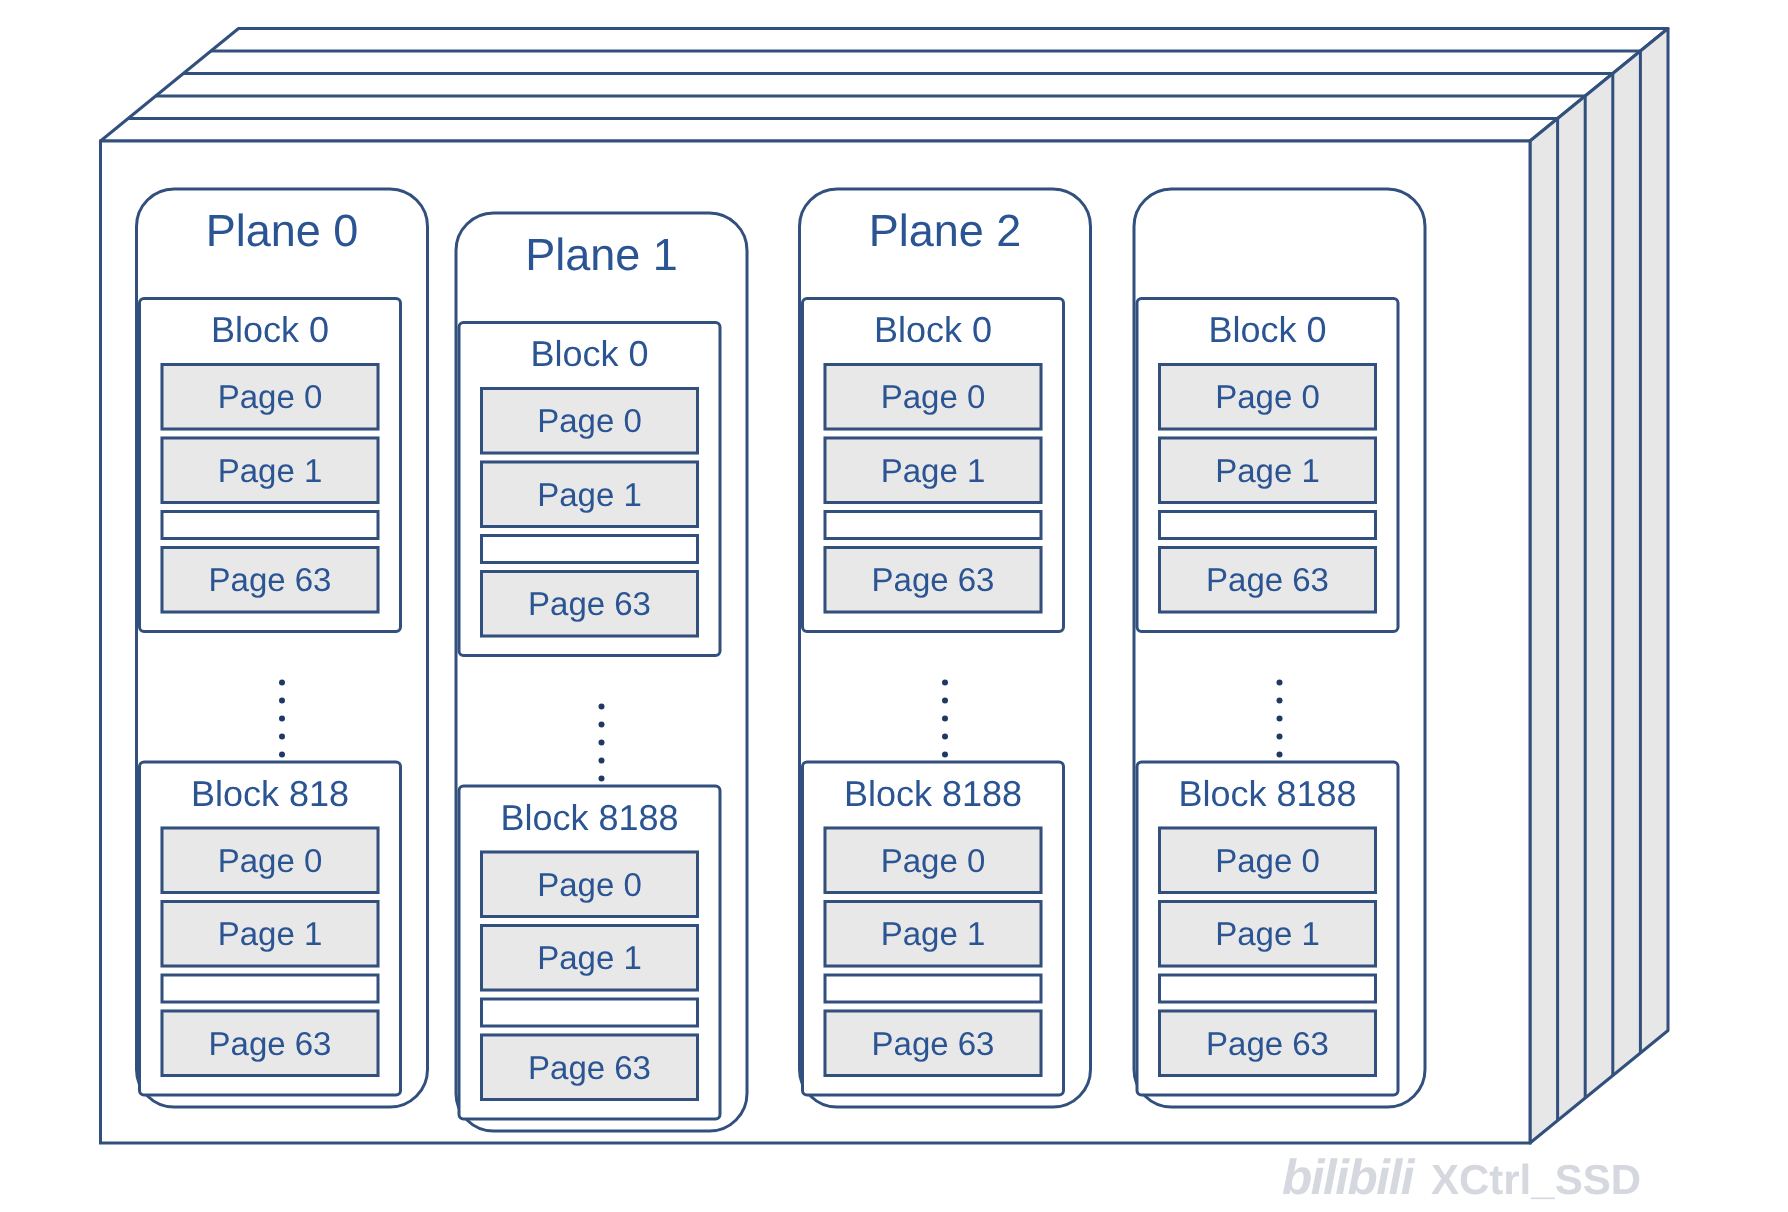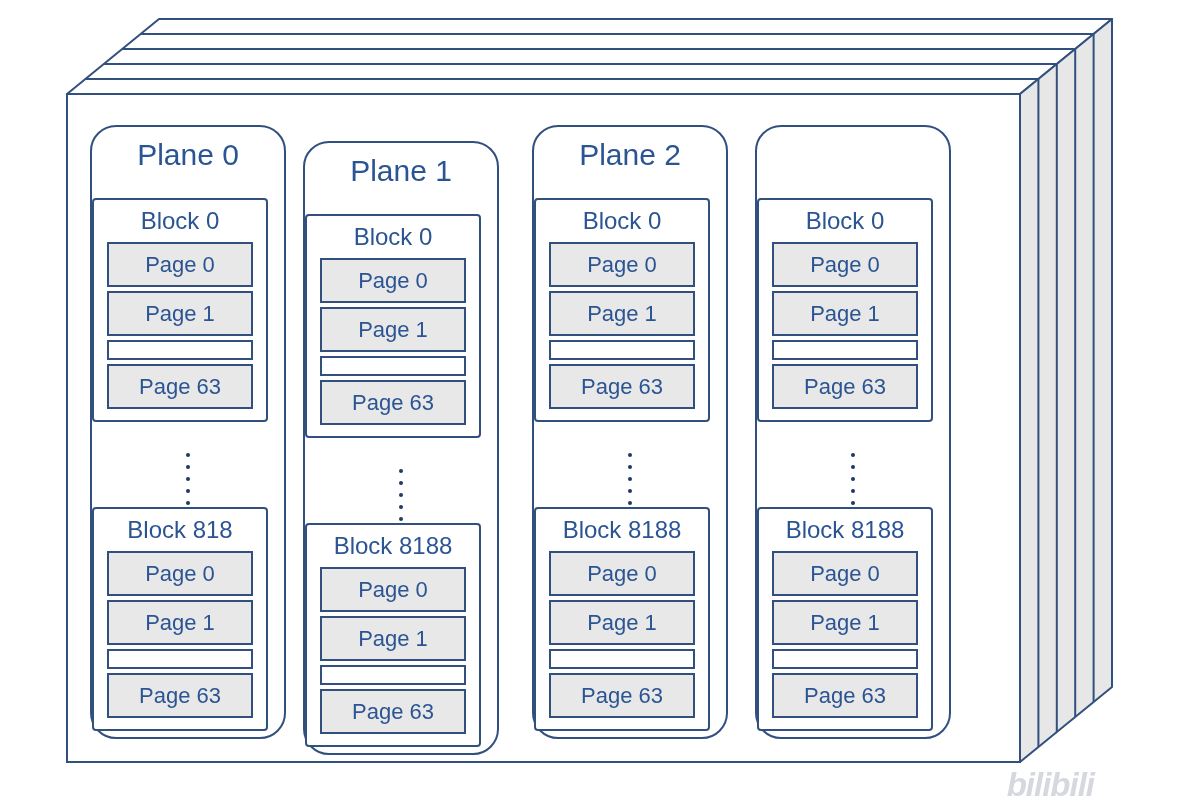--- a/index.html
+++ b/index.html
@@ -181,14 +181,15 @@
             <div class="page-row">Page 1</div>
             <div class="page-row blank"></div>
             <div class="page-row">Page 63</div>
           </div>
     </div>
   </section>
 </div>
 
   <div id="watermark">
     <span class="brand">bilibili</span>
+    <span class="tag">XCtrl_SSD</span>
   </div>
 </div>
 
 </body></html>

